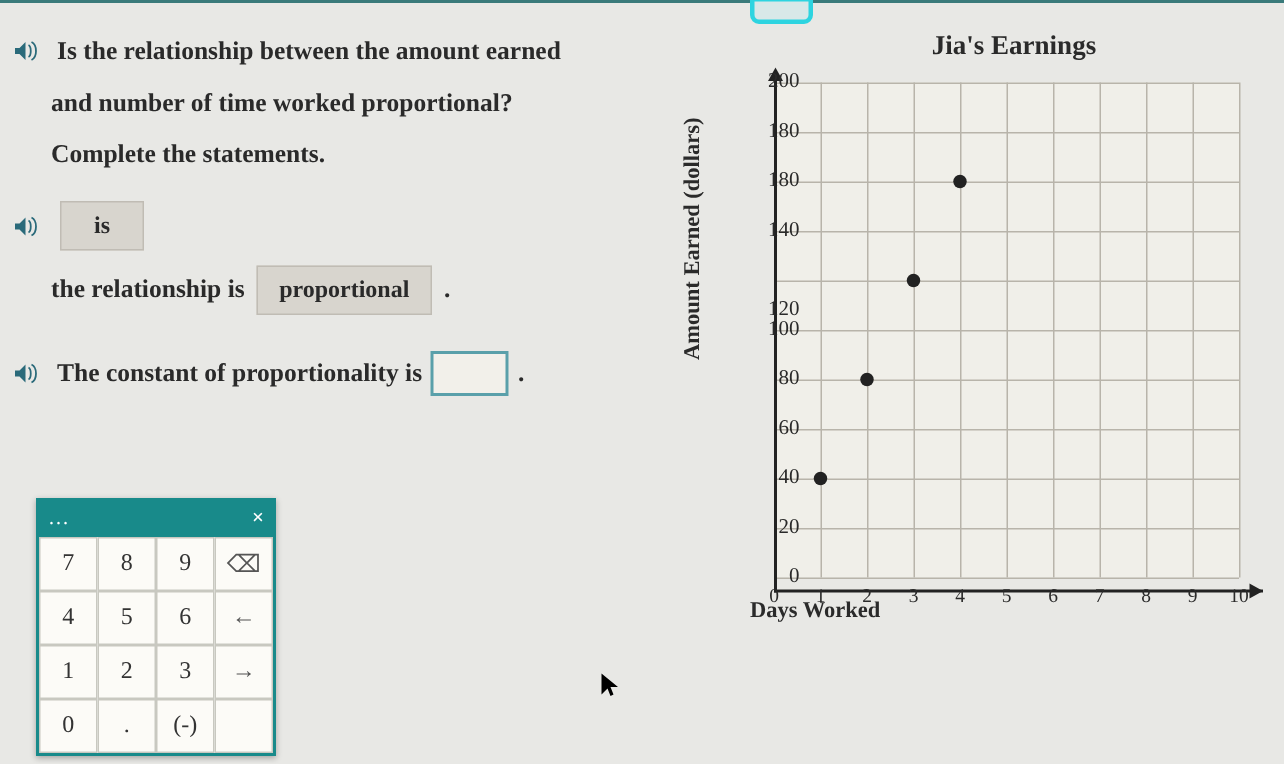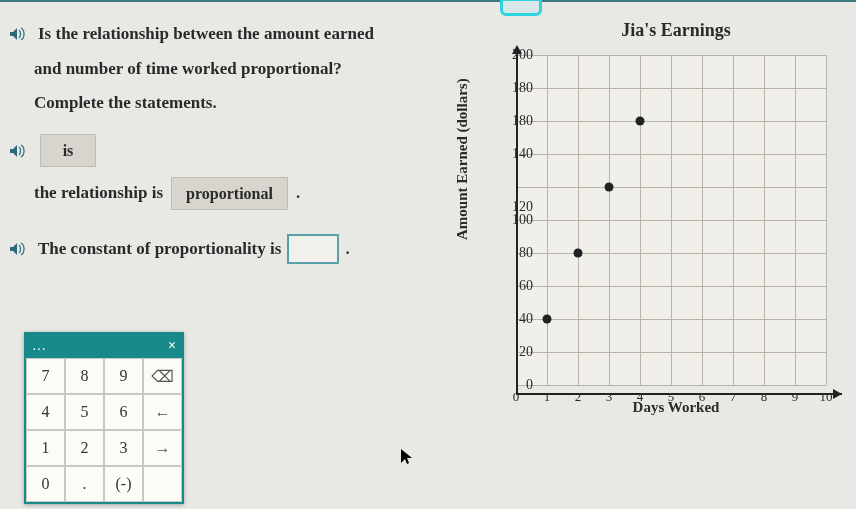--- a/index.html
+++ b/index.html
@@ -83,21 +83,21 @@
     text-align:center; font-size:18px; font-weight:bold;
     margin-bottom:4px;
     padding-left:40px;
   }
   .ylabel {
     position:absolute; left:-6px; top:220px;
     transform: rotate(-90deg); transform-origin: left top;
     font-size:15px; font-weight:bold; white-space:nowrap;
   }
   .xlabel {
-    text-align:center; font-size:15px; font-weight:bold; margin-top:4px;
+    text-align:left; font-size:15px; font-weight:bold; margin-top:4px;
     padding-left:40px;
   }
   .plot {
     position:relative; margin-left:56px; width:320px; height:350px;
   }
   .grid {
     position:absolute; left:0; top:10px; width:310px; height:330px;
     background:#f0efe9;
   }
   .gline-v, .gline-h { position:absolute; background:#b8b4aa; }

